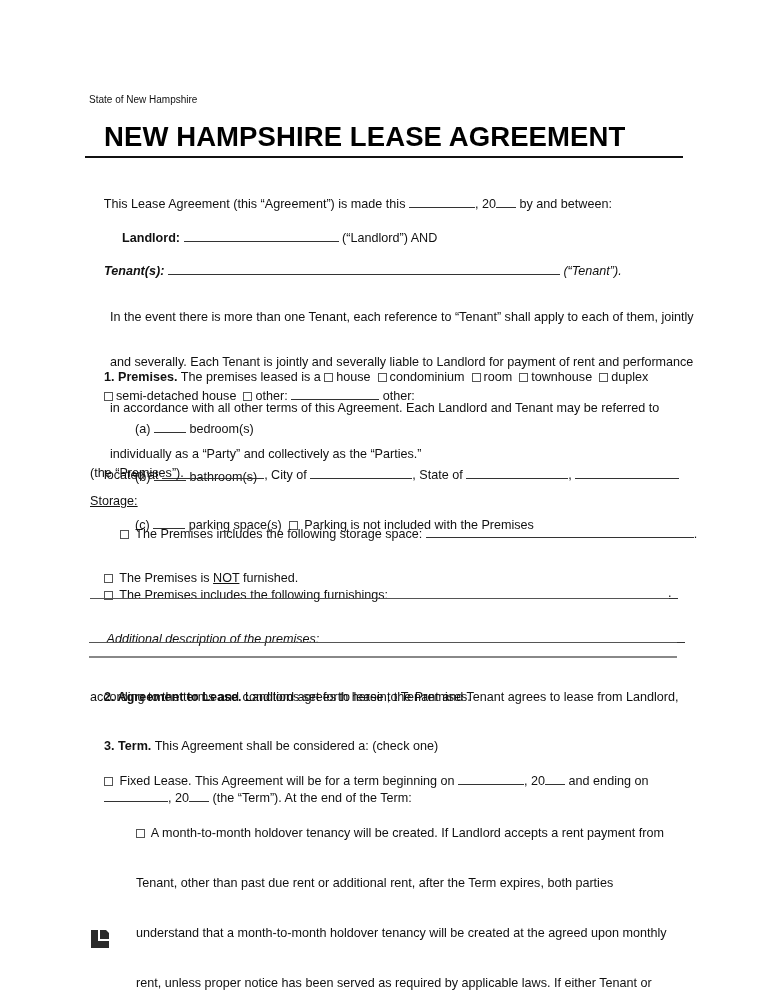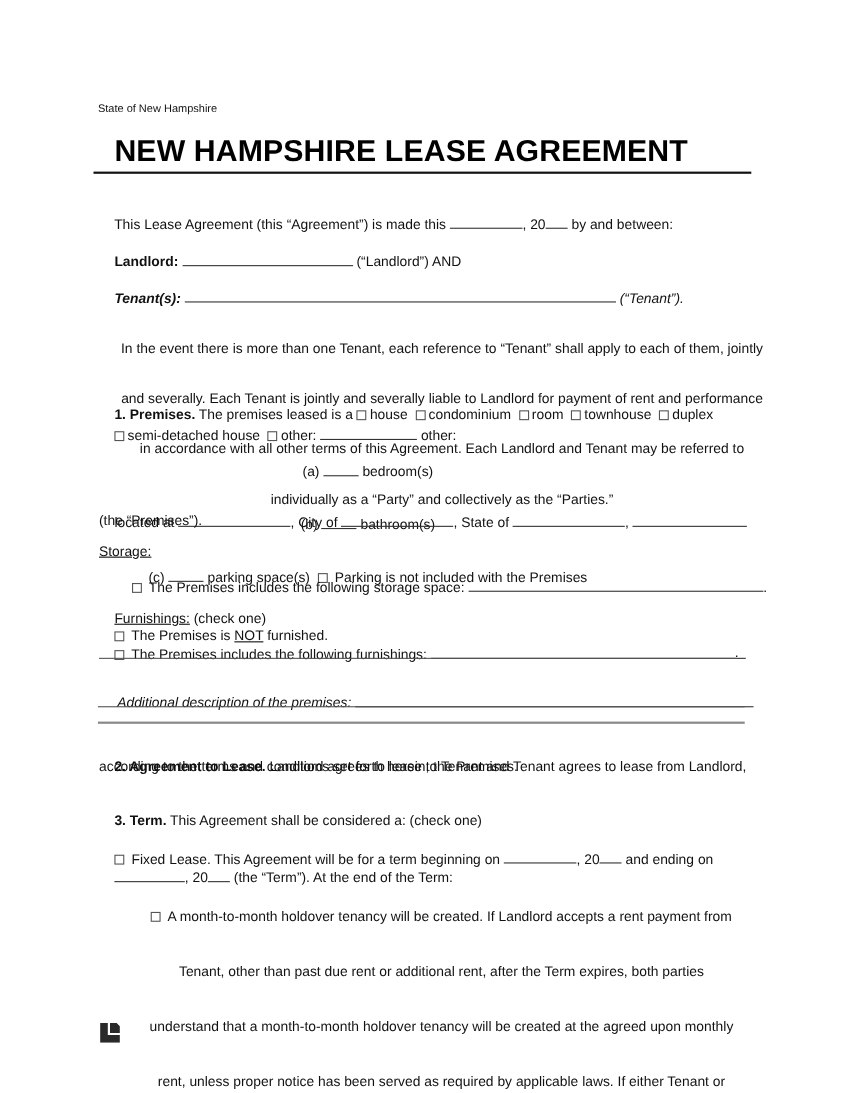--- a/index.html
+++ b/index.html
@@ -14,21 +14,21 @@
       overflow: hidden;
       font-family: "Liberation Sans", sans-serif;
       color: #111111;
     }
     .page {
       position: absolute;
       left: 0; top: 0;
       width: 768px; height: 994px;
     }
     .abs { position: absolute; white-space: pre; }
-    .t { font-size: 12.6px; line-height: 15.5px; text-align: center; }
+    .t { font-size: 12.6px; line-height: 15.5px; }
     .small { font-size: 10px; line-height: 12px; }
     .bold { font-weight: bold; }
     .u { text-decoration: underline; }
     .title {
       font-size: 27.5px;
       font-weight: bold;
       line-height: 32px;
       letter-spacing: 0.1px;
       color: #000;
     }
@@ -74,21 +74,21 @@
 <div class="page">
 
   <div class="abs small" style="left:89px; top:94px;">State of New Hampshire</div>
   <div class="abs title" style="left:104px; top:121px;">NEW HAMPSHIRE LEASE AGREEMENT</div>
   <div class="title-rule"></div>
 
   <div class="abs t" style="left:90px; top:180px;">
     <span>This Lease Agreement (this “Agreement”) is made this </span><span class="blank" style="width:66px;"></span><span>, 20</span><span class="blank" style="width:20px;"></span><span> by and between:</span>
   </div>
 
-  <div class="abs t" style="left:90px; top:214px;">
+  <div class="abs t" style="left:108px; top:214px;">
     <span class="bold">Landlord:</span> <span class="blank" style="width:155px;"></span><span> (“Landlord”) AND</span>
   </div>
 
   <div class="abs t" style="left:90px; top:247px;font-style:italic;">
     <span class="bold">Tenant(s):</span> <span class="blank" style="width:392px;"></span><span> (“Tenant”).</span>
   </div>
 
   <div class="abs t" style="left:90px; top:279px; line-height:15.3px;margin-left:20px;">
     <div>In the event there is more than one Tenant, each reference to “Tenant” shall apply to each of them, jointly</div>
     <div>and severally. Each Tenant is jointly and severally liable to Landlord for payment of rent and performance</div>
@@ -112,23 +112,20 @@
   <div class="abs t" style="left:90px; top:451px;">
     <span>located at </span><span class="blank" style="width:102px;"></span><span>, City of </span><span class="blank" style="width:102px;"></span><span>, State of </span><span class="blank" style="width:102px;"></span><span>, </span><span class="blank" style="width:104px;"></span>
   </div>
   <div class="abs t" style="left:90px; top:466px;">(the “Premises”).</div>
 
   <div class="abs t u" style="left:90px; top:494px;">Storage:</div>
   <div class="abs t" style="left:106px; top:510px;">
     <span class="cb"></span> <span>The Premises includes the following storage space: </span><span class="blank" style="width:268px;"></span><span>.</span>
   </div>
 
-  <div class="abs t" style="left:90px; top:539px;">
-    <span class="u">Furnishings:</span><span> (check one)</span>
-  </div>
   <div class="abs t" style="left:90px; top:571px;">
     <span class="cb"></span> <span>The Premises includes the following furnishings: </span><span class="blank" style="width:286px;"></span>
   </div>
   <div class="abs t" style="left:90px; top:555px;">
     <span class="cb"></span> <span>The Premises is </span><span class="u">NOT</span><span> furnished.</span>
   </div>
   <div class="hrule" style="left:90px; top:598px; width:579px;"></div>
   <div class="abs t" style="left:668px; top:586px;">.</div>
 
   <div class="abs t" style="left:93px; top:615px;font-style:italic;">

